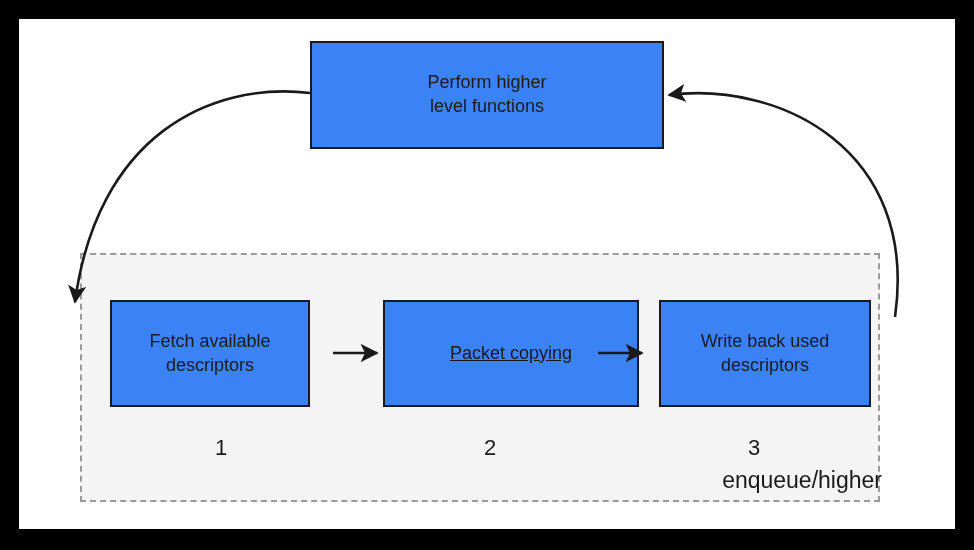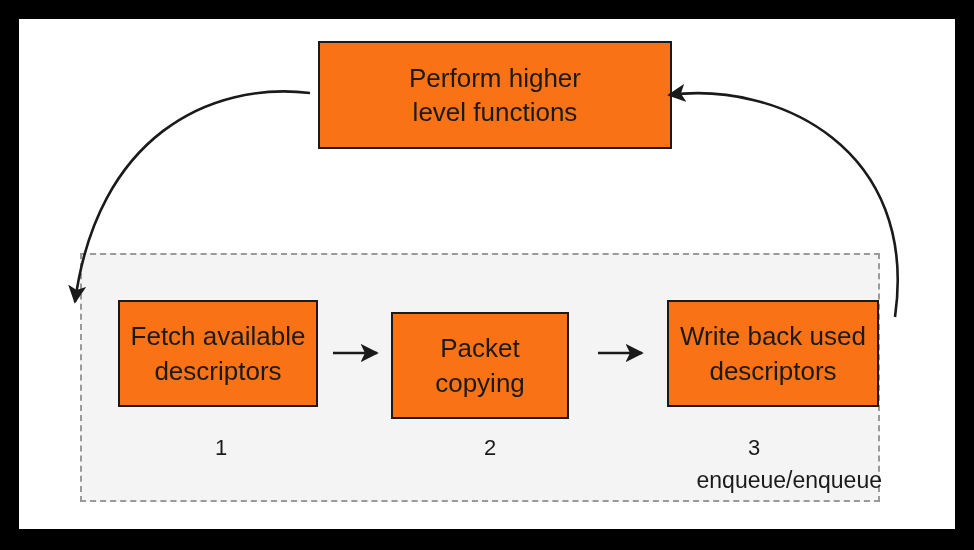--- a/index.html
+++ b/index.html
@@ -57,40 +57,39 @@
     right: -4px;
     bottom: 6px;
     font-size: 23px;
     color: #1a1a1a;
     white-space: nowrap;
   }
 
   
   .node {
     position: absolute;
-    background: #f97316;
+    background: #3b82f6;
     border: 2px solid #1a1a1a;
     box-sizing: border-box;
     display: flex;
     align-items: center;
     justify-content: center;
     text-align: center;
-    font-size: 26px;
+    font-size: 18px;
     line-height: 1.32;
     color: #1a1a1a;
-    margin-left: 8px;
   }
   .node-text {
     padding: 0 8px;
     white-space: pre-line;
   }
 
   #node-top   { left: 291px; top: 22px;  width: 354px; height: 108px; }
   #node-1     { left: 91px;  top: 281px; width: 200px; height: 107px; }
-  #node-2     { left: 364px; top: 293px; width: 178px; height: 107px; }
+  #node-2     { left: 364px; top: 281px; width: 256px; height: 107px; text-decoration: underline; }
   #node-3     { left: 640px; top: 281px; width: 212px; height: 107px; }
 
   
   .step-num {
     position: absolute;
     top: 416px;
     font-size: 22px;
     color: #1a1a1a;
     text-align: center;
     width: 40px;
@@ -99,21 +98,21 @@
   #step-num-2 { left: 451px; }
   #step-num-3 { left: 715px; }
 </style>
 </head>
 <body>
 
 <div id="frame">
   <div id="canvas">
 
     <div class="group-box">
-      <span class="group-label">enqueue/enqueue</span>
+      <span class="group-label">enqueue/higher</span>
     </div>
 
     <div class="node" id="node-top">
       <span class="node-text">Perform higher
 level functions</span>
     </div>
 
     <div class="node" id="node-1">
       <span class="node-text">Fetch available
 descriptors</span>

